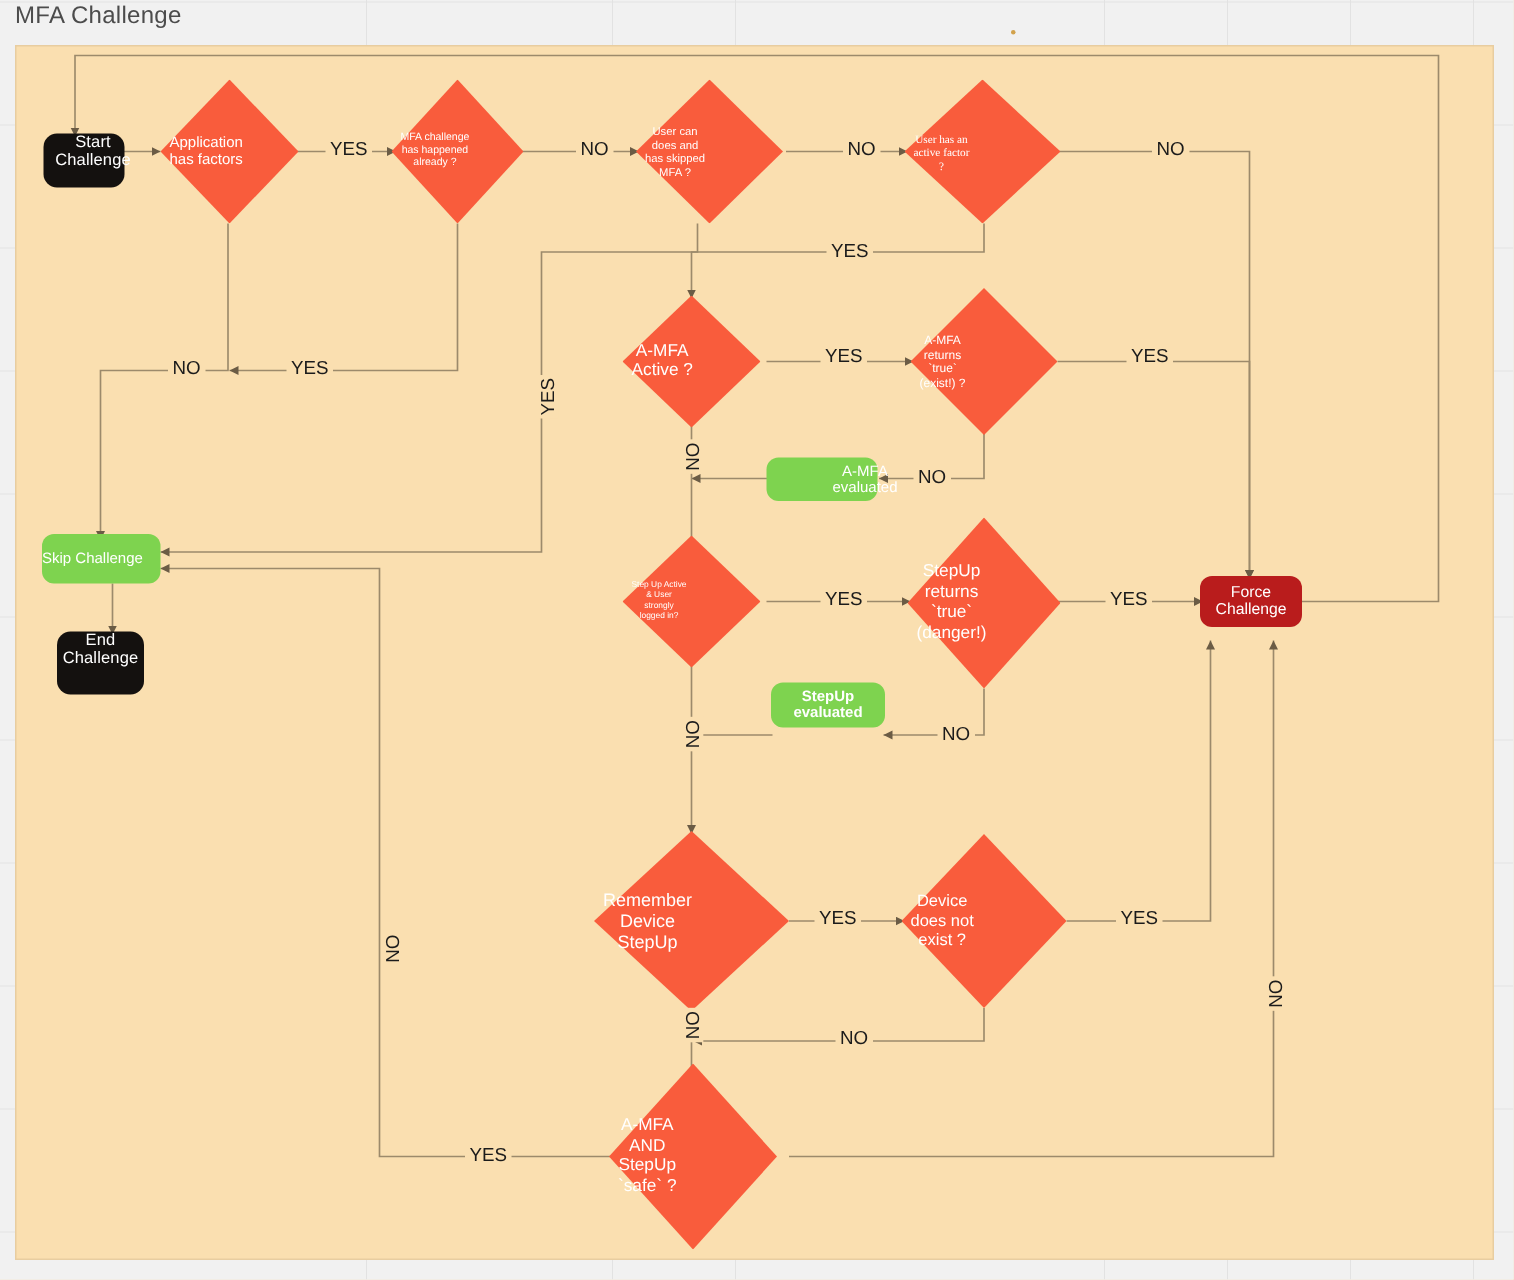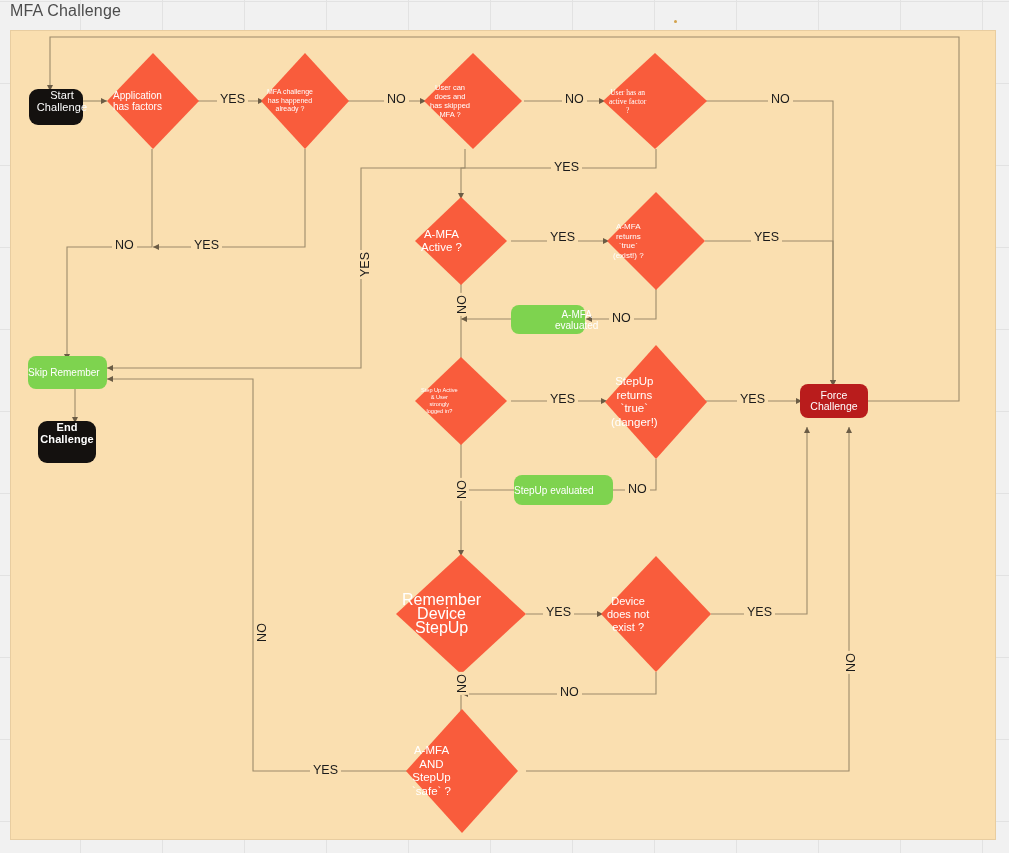--- a/index.html
+++ b/index.html
@@ -202,27 +202,27 @@
   <div class="node diamond" style="left:594px;top:314px;width:102px;height:114px;">
     <div class="dshape"></div>
     <div class="dlabel" style="font-size:11.5px;line-height:13.5px;">
       <div>StepUp</div>
       <div>returns</div>
       <div>`true`</div>
       <div>(danger!)</div>
     </div>
   </div>
 
-  <div class="node green" style="left:503px;top:444px;width:99px;height:30px;">
+  <div class="node green" style="left:503px;top:424px;width:76px;height:30px;font-weight:bold;">
     <span>StepUp evaluated</span>
   </div>
 
   <div class="node diamond" style="left:385px;top:523px;width:130px;height:120px;">
     <div class="dshape"></div>
-    <div class="dlabel" style="font-size:16px;line-height:14px;">
+    <div class="dlabel" style="font-size:12px;line-height:14px;">
       <div>Remember</div>
       <div>Device</div>
       <div>StepUp</div>
     </div>
   </div>
 
   <div class="node diamond" style="left:590px;top:525px;width:110px;height:116px;">
     <div class="dshape"></div>
     <div class="dlabel" style="font-size:11px;line-height:13px;">
       <div>Device</div>
@@ -235,24 +235,24 @@
     <div class="dshape"></div>
     <div class="dlabel" style="font-size:11.5px;line-height:13.5px;">
       <div>A-MFA</div>
       <div>AND</div>
       <div>StepUp</div>
       <div>`safe` ?</div>
     </div>
   </div>
 
   <div class="node green" style="left:17px;top:325px;width:79px;height:33px;">
-    <span>Skip Remember</span>
-  </div>
-
-  <div class="node term" style="left:27px;top:390px;width:58px;height:42px;flex-direction:column;font-weight:bold;">
+    <span>Skip Challenge</span>
+  </div>
+
+  <div class="node term" style="left:27px;top:390px;width:58px;height:42px;flex-direction:column;">
     <span>End</span>
     <span>Challenge</span>
   </div>
 
   <div class="node redbox" style="left:789px;top:353px;width:68px;height:34px;">
     <span>Force Challenge</span>
   </div>
 
   <div class="elabel" style="left:206px;top:62px;">YES</div>
   <div class="elabel" style="left:373px;top:62px;">NO</div>

